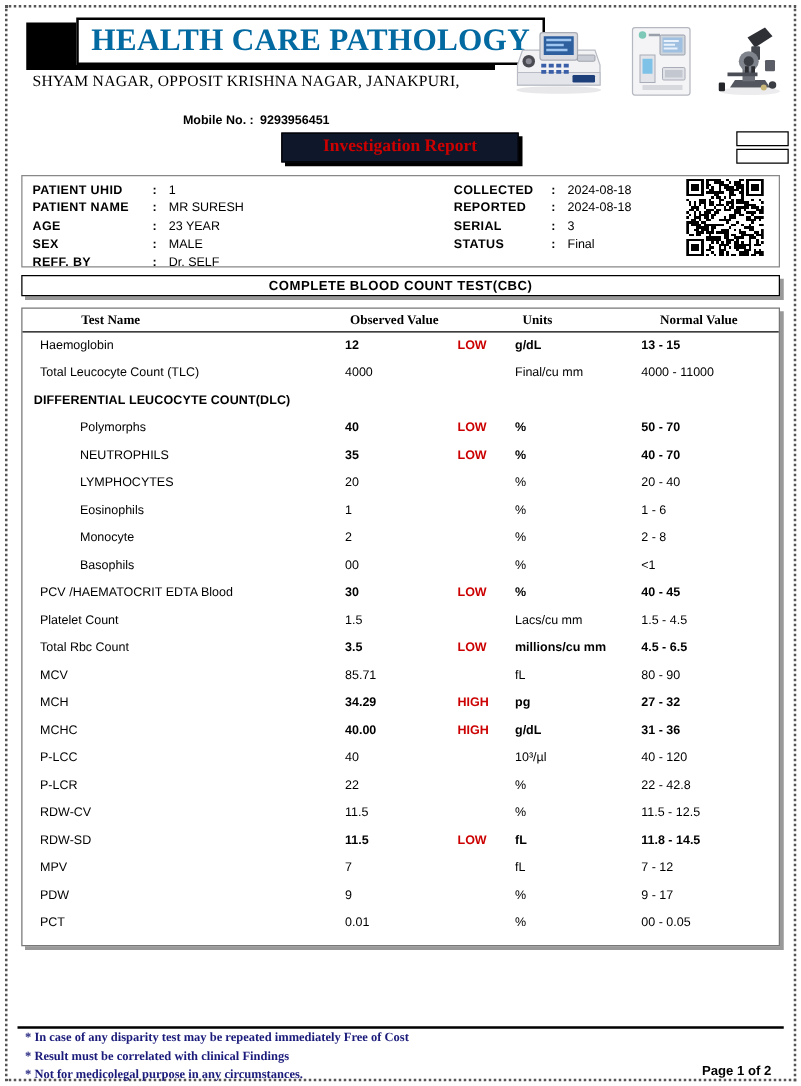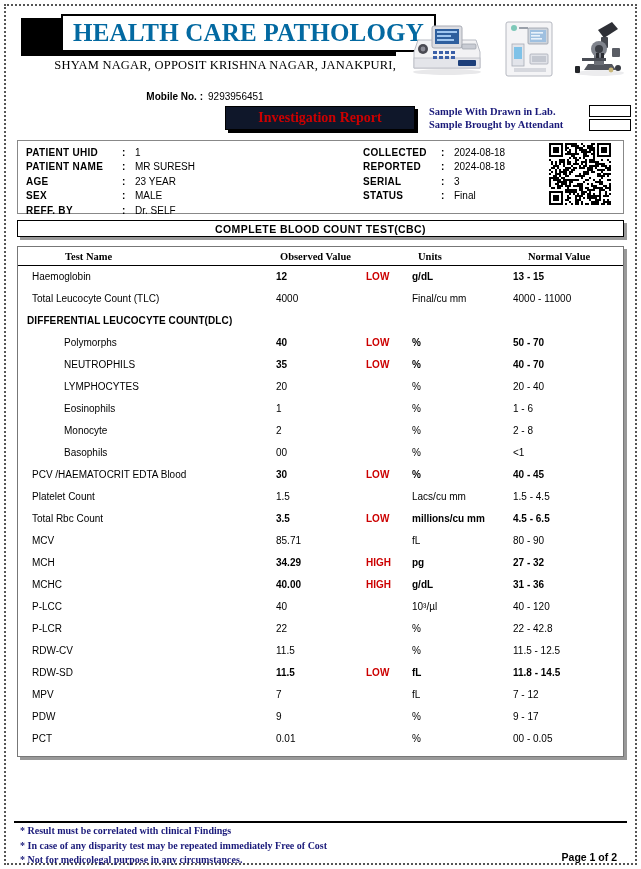--- a/index.html
+++ b/index.html
@@ -49,37 +49,37 @@
     font-weight: bold;
     font-size: 25px;
     letter-spacing: 0.2px;
     display: flex;
     align-items: center;
     justify-content: center;
     margin-left: 44px;
   }
   .addr {
     position: absolute;
-    left: 8px; top: 52px;
+    left: 20px; top: 52px;
     width: 382px;
-    text-align: right;
+    text-align: left;
     font-family: "Liberation Serif", serif;
     font-size: 12.5px;
     line-height: 15px;
     letter-spacing: 0.2px;
   }
   .mobile {
     position: absolute;
     left: 8px; top: 85px;
     width: 382px;
     text-align: center;
     font-size: 10px;
     font-weight: bold;
   }
-  .mobile .mob-num { font-weight: normal; padding-left: 5px; }
+  .mobile .mob-num { font-weight: bold; padding-left: 5px; }
 
   .equip {
     position: absolute;
     top: 12px;
     height: 62px;
   }
   .equip svg { display: block; }
 
   
   .report-band { position: relative; height: 36px; }
@@ -305,24 +305,20 @@
         <rect x="7" y="48" width="5" height="7" rx="1" fill="#232529"></rect>
         <circle cx="50" cy="50" r="3" fill="#3a3d44"></circle>
         <circle cx="43" cy="52" r="2.4" fill="#c9b77a"></circle>
       </svg>
     </div>
   </div>
 
   <div class="report-band">
     <div class="invest-shadow"></div>
     <div class="invest-box">Investigation Report</div>
-    <div class="sample-lines">
-      <div>Sample With Drawn in Lab.</div>
-      <div>Sample Brought by Attendant</div>
-    </div>
     <div class="sample-boxes">
       <div class="sbox"></div>
       <div class="sbox"></div>
     </div>
   </div>
 
   <div class="info-box">
     <div class="info-left">
       <div class="irow">
         <span class="ilab">PATIENT UHID</span>
@@ -1058,19 +1054,19 @@
             <span class="c-unit">%</span>
             <span class="c-norm">00 - 0.05</span>
           </div>
         </div>
     </div>
   </div>
 
 
   <div class="disclaimer-line"></div>
   <div class="disclaimer">
+    <div>* In case of any disparity test may be repeated immediately Free of Cost</div>
     <div>* Result must be correlated with clinical Findings</div>
-    <div>* In case of any disparity test may be repeated immediately Free of Cost</div>
     <div>* Not for medicolegal purpose in any circumstances.</div>
   </div>
   <div class="page-num">Page 1 of 2</div>
 
 </div>
 
 </body></html>

